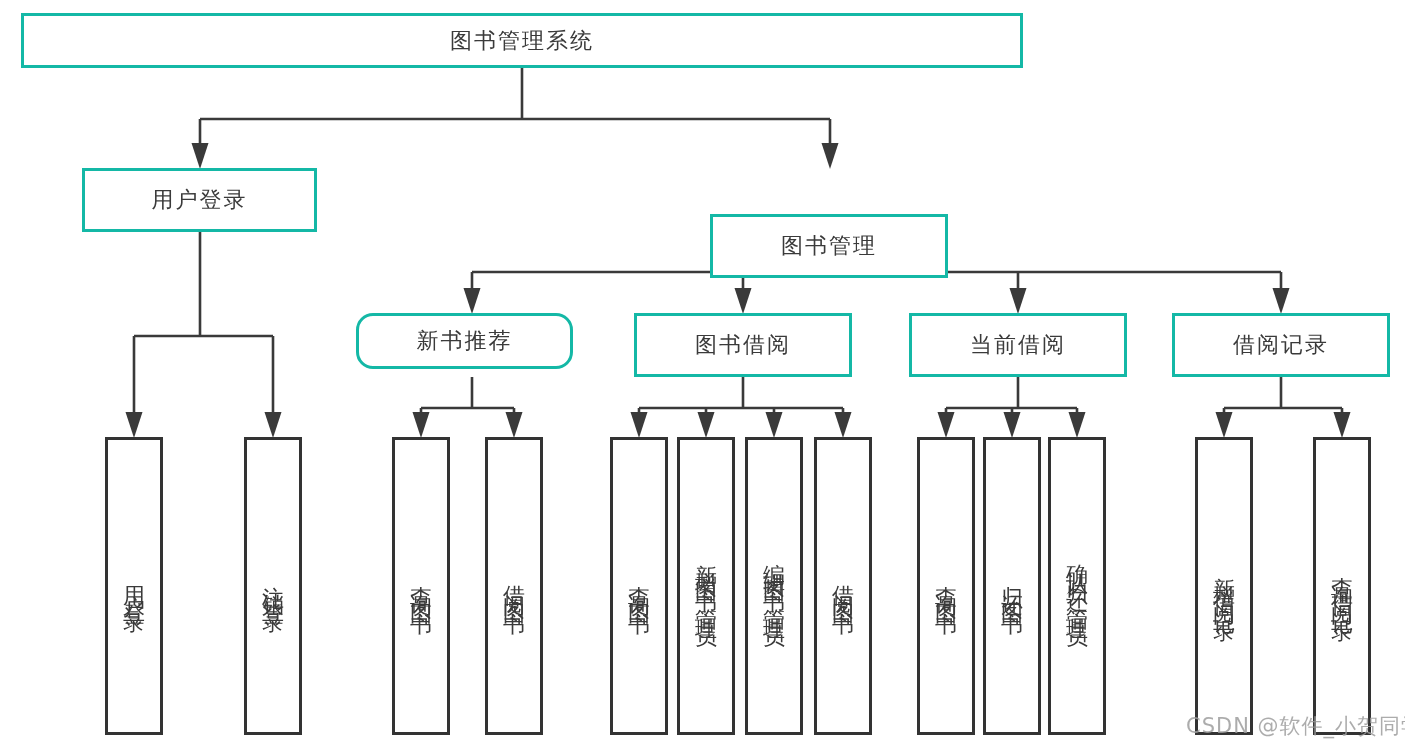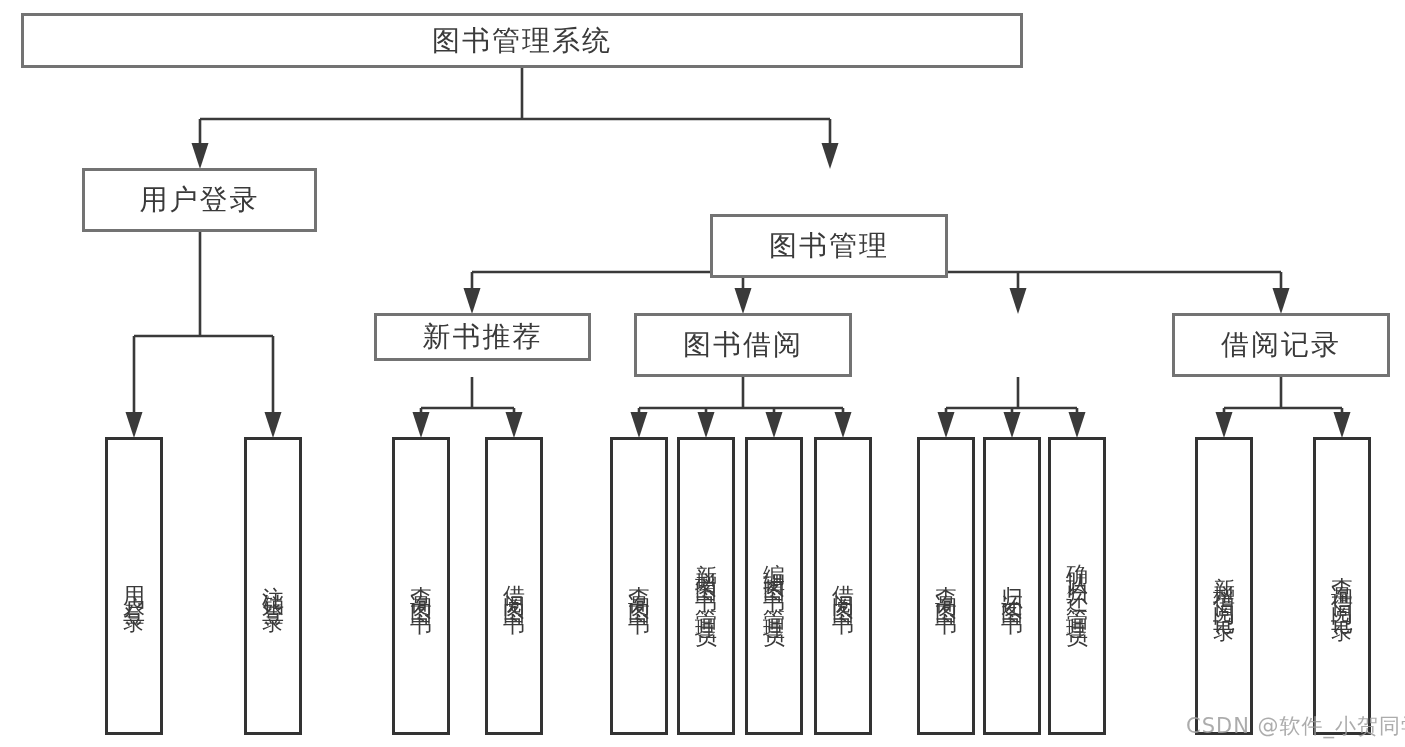--- a/index.html
+++ b/index.html
@@ -8,26 +8,26 @@
     width: 1405px;
     height: 747px;
     background: #ffffff;
     font-family: "DejaVu Sans", "Liberation Sans", sans-serif;
     overflow: hidden;
   }
   #wires { position: absolute; left: 0; top: 0; z-index: 1; }
   .box {
     position: absolute;
     box-sizing: border-box;
-    border: 3px solid #737373;
+    border: 3px solid #14b8a6;
     background: #ffffff;
     display: flex;
     align-items: center;
     justify-content: center;
-    font-size: 28px;
+    font-size: 22px;
     letter-spacing: 2px;
     color: #3a3a3a;
     z-index: 2;
   }
   .vbox {
     position: absolute;
     box-sizing: border-box;
     border: 3px solid #333333;
     background: #ffffff;
     width: 58px;
@@ -105,22 +105,23 @@
       <polygon points="1224,438 1215.5,412 1232.5,412"></polygon>
       <polygon points="1342,438 1333.5,412 1350.5,412"></polygon>
     </g>
   </svg>
 
   <div class="box" style="left:21px; top:13px; width:1002px; height:55px;">图书管理系统</div>
 
   <div class="box" style="left:82px; top:168px; width:235px; height:64px;">用户登录</div>
   <div class="box" style="left:710px; top:168px; width:238px; height:64px;margin-top:46px;">图书管理</div>
 
-  <div class="box" style="left:374px; top:313px; width:217px; height:48px;">新书推荐</div>
+  <div class="box" style="left:356px; top:313px; width:217px; height:56px;border-radius:17px;">新书推荐</div>
   <div class="box" style="left:634px; top:313px; width:218px; height:64px;">图书借阅</div>
+  <div class="box" style="left:909px; top:313px; width:218px; height:64px;">当前借阅</div>
   <div class="box" style="left:1172px; top:313px; width:218px; height:64px;">借阅记录</div>
 
   <div class="vbox" style="left:105px;">用户登录</div>
   <div class="vbox" style="left:244px;">注销登录</div>
 
   <div class="vbox" style="left:392px;">查询图书</div>
   <div class="vbox" style="left:485px;">借阅图书</div>
 
   <div class="vbox" style="left:610px;">查询图书</div>
   <div class="vbox" style="left:677px;">新增图书（管理员）</div>

